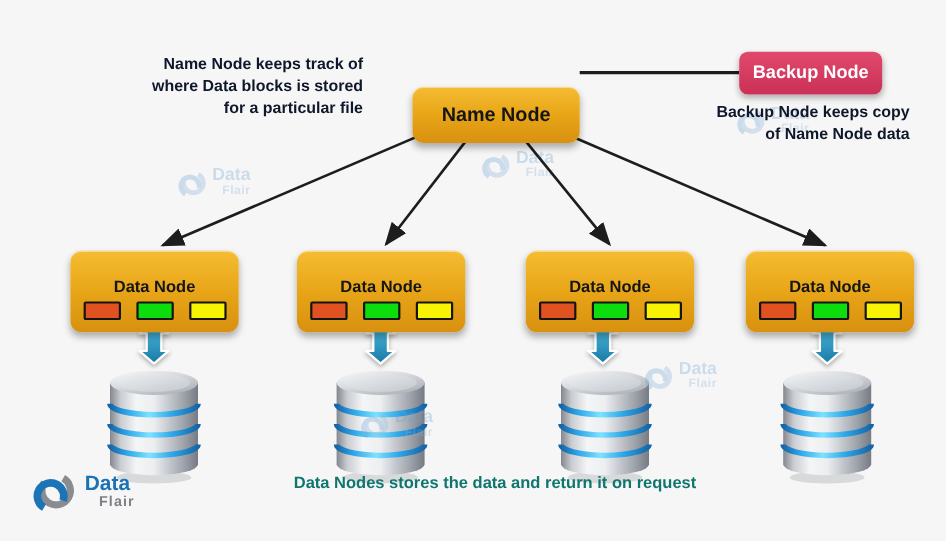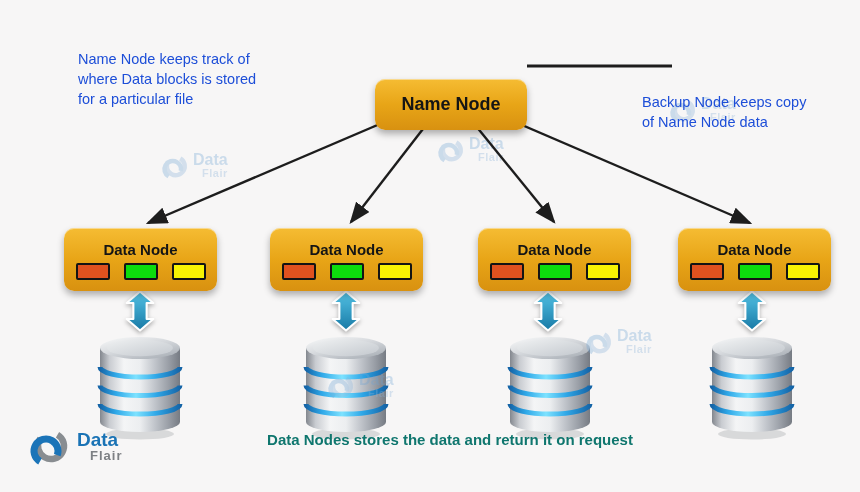--- a/index.html
+++ b/index.html
@@ -12,35 +12,35 @@
   .goldbox{
     position:absolute;
     background:linear-gradient(180deg,#f5bc33 0%,#e8a517 50%,#d89110 100%);
     border-radius:10px;
     box-shadow:0 4px 7px rgba(0,0,0,.3), inset 0 1px 0 rgba(255,255,255,.45);
     color:#151515; font-weight:bold; text-align:center;
   }
   .name-node{left:375px; top:42px; width:152px; height:51px;
     display:flex; align-items:center; justify-content:center;
     font-size:18px; z-index:4;margin-top:37px;}
-  .datanode{top:228px; width:153px; height:57px; z-index:4; padding-top:6px;}
+  .datanode{top:228px; width:153px; height:57px; z-index:4; padding-top:17px;}
   .dn-label{margin-top:7px; font-size:15px; font-weight:bold;}
   .dn-blocks{display:flex; justify-content:center; gap:14px; margin-top:5px;}
   .blk{display:inline-block; width:34px; height:17px;
     border:2px solid #141414; border-radius:2px; box-sizing:border-box;}
   
   .backup-node{
     position:absolute; left:672px; top:47px; width:130px; height:39px;
     background:linear-gradient(180deg,#e0496c,#cb3056);
     border-radius:8px; box-shadow:0 3px 6px rgba(0,0,0,.3);
     display:flex; align-items:center; justify-content:center;
     color:#fff; font-weight:bold; font-size:16.5px; z-index:4;
   }
   
-  .note{position:absolute; font-weight:normal; color:#1d4ed8; text-align:left;
+  .note{position:absolute; font-weight:bold; color:#0f172a; text-align:right;
     white-space:pre-line; font-size:14.5px; line-height:20px; z-index:4;}
   .note-left{left:78px; top:49px; width:252px;}
   .note-right{left:642px; top:92px; width:185px;}
   .caption-bottom{position:absolute; left:230px; top:431px; width:440px;
     font-weight:bold; font-size:15px; color:#0f766e; text-align:center; z-index:4;}
   
   .connectors{position:absolute; left:0; top:0; z-index:3; pointer-events:none;}
   
   .uarrow{position:absolute; width:32px; height:46px; top:288px; z-index:2;
     filter:drop-shadow(0 2px 2px rgba(0,0,0,.3));}
@@ -143,20 +143,23 @@
 
   <div class="note note-left">Name Node keeps track of
 where Data blocks is stored
 for a particular file</div>
   <div class="note note-right">Backup Node keeps copy
 of Name Node data</div>
 
   <div class="goldbox name-node">
     <span>Name Node</span>
   </div>
+  <div class="backup-node">
+    <span>Backup Node</span>
+  </div>
 
   <div class="goldbox datanode" style="left:64px;">
     <div class="dn-label">Data Node</div>
     <div class="dn-blocks">
       <span class="blk" style="background: rgb(224, 82, 31);"></span>
       <span class="blk" style="background: rgb(13, 221, 13);"></span>
       <span class="blk" style="background: rgb(248, 243, 3);"></span>
     </div>
   </div>
   <div class="goldbox datanode" style="left:270px;">

